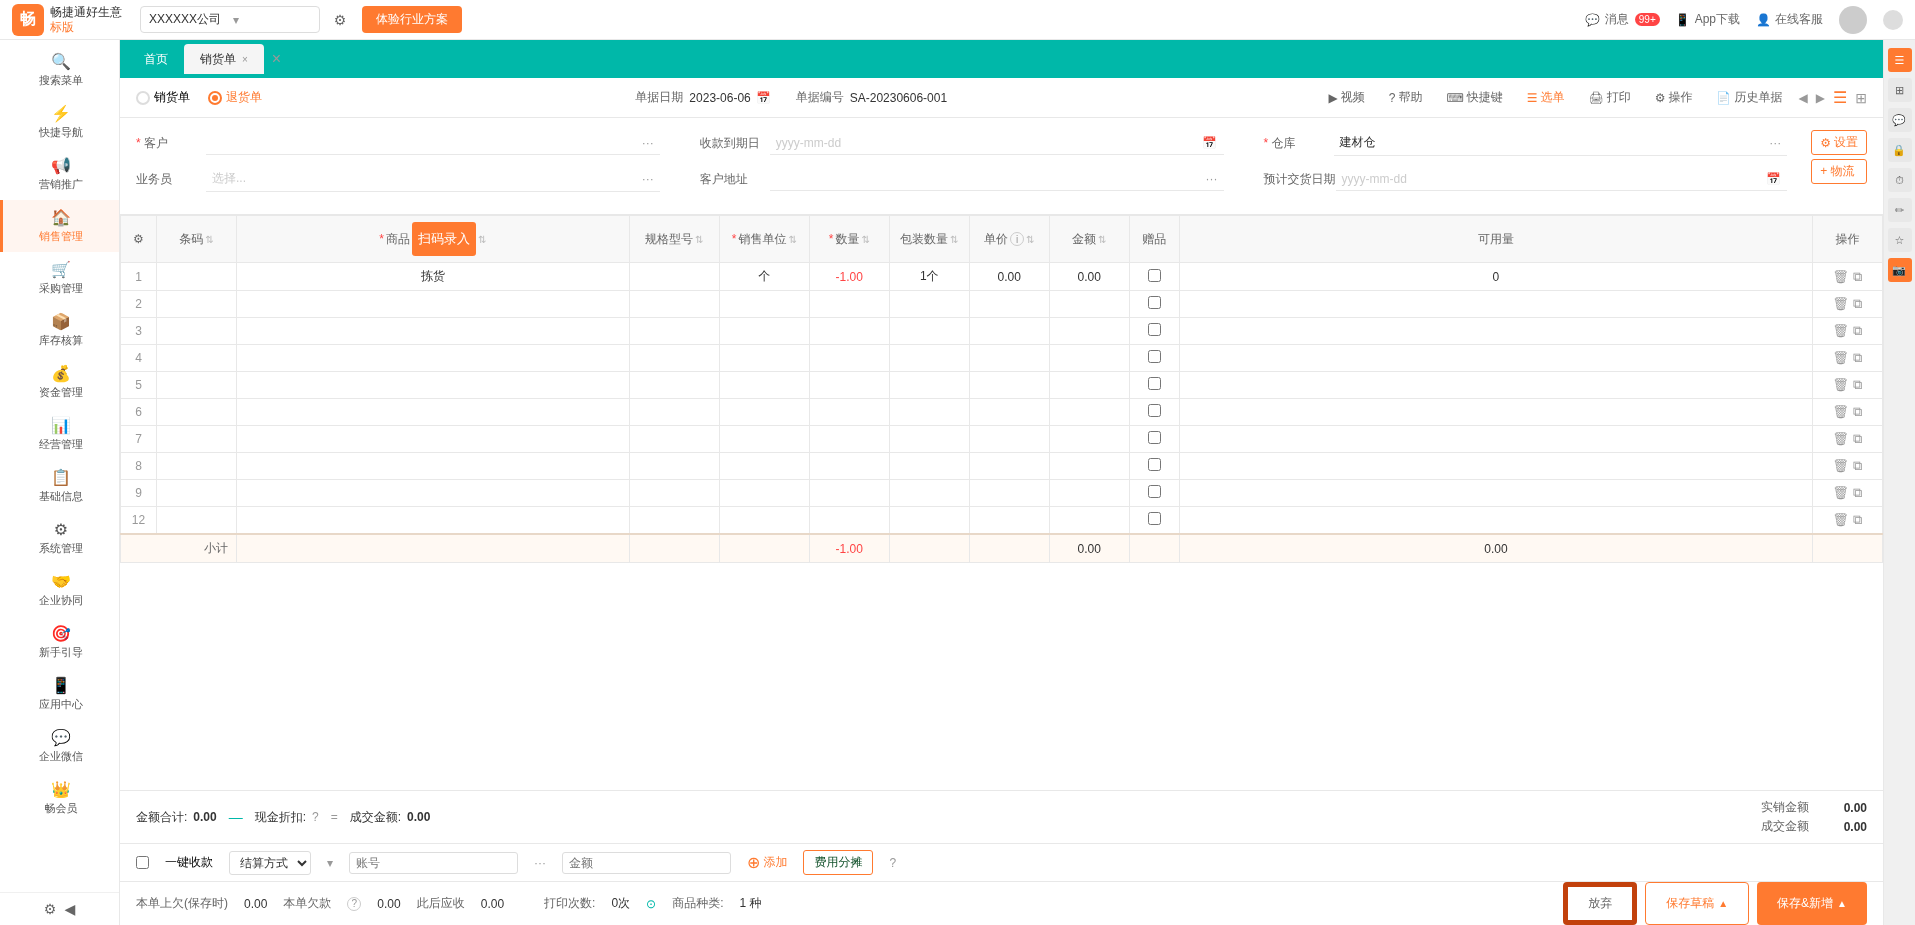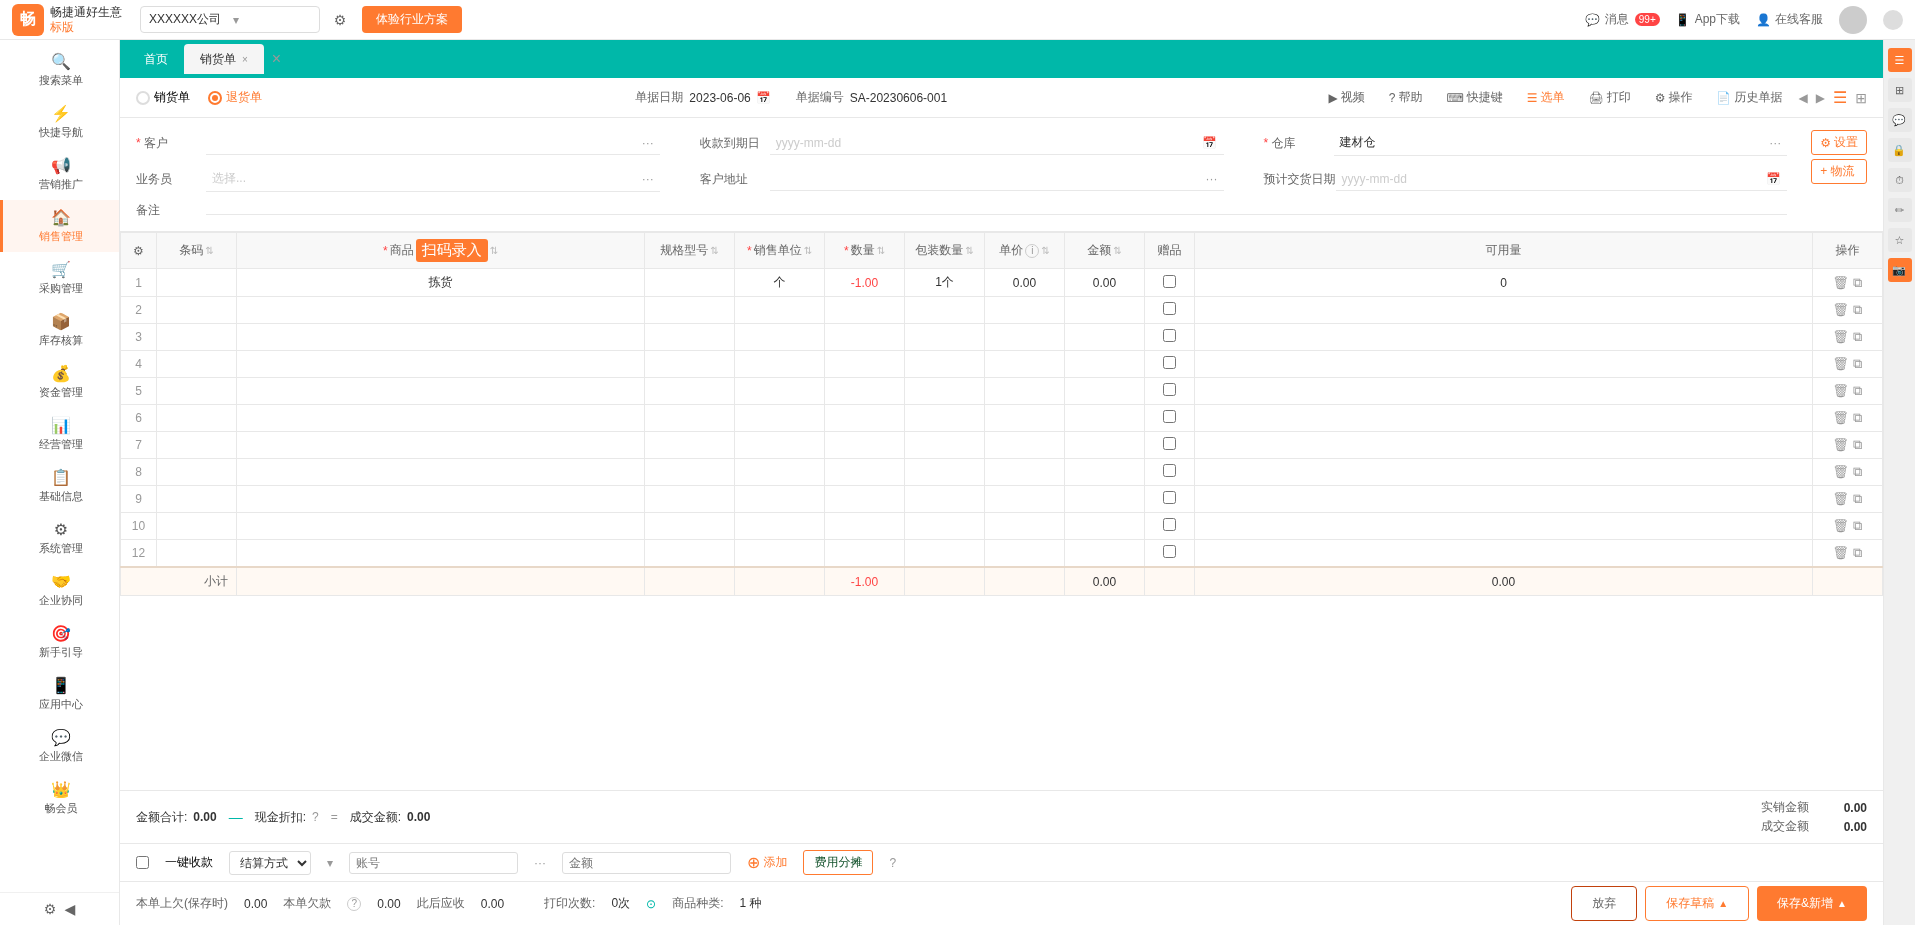--- a/index.html
+++ b/index.html
@@ -183,21 +183,21 @@
     }
     td {
       border: 1px solid #e8e8e8; padding: 5px 8px; text-align: center;
       color: #333; font-size: 12px;
     }
     .row-num { color: #999; text-align: center; }
     .subtotal-row { background: #fff9f3; font-weight: 500; }
     .subtotal-row td { border-top: 2px solid #e8d8c8; }
     .scan-btn {
       background: #ff7a30; color: white; border: none;
-      padding: 2px 6px; border-radius: 3px; cursor: pointer; font-size: 15px;
+      padding: 8px 6px; border-radius: 3px; cursor: pointer; font-size: 13px;
     }
     .col-arrows { color: #bbb; cursor: pointer; font-size: 10px; }
     .th-inner { display: flex; align-items: center; justify-content: center; gap: 2px; }
     .gear-th { cursor: pointer; }
     .checkbox-cell input[type=checkbox] { cursor: pointer; }
 
     
     .action-icons { display: flex; gap: 4px; justify-content: center; }
     .action-icon { cursor: pointer; color: #999; font-size: 13px; }
 
@@ -244,21 +244,21 @@
     
     .footer-bar {
       background: #fff; height: 44px; border-top: 1px solid #e8e8e8;
       display: flex; align-items: center; padding: 0 16px; flex-shrink: 0;
       gap: 16px;
     }
     .footer-item { display: flex; align-items: center; gap: 16px; color: #666; }
     .footer-item .val { color: #333; font-weight: 500; }
     .footer-btns { margin-left: auto; display: flex; gap: 8px; }
     .btn-discard {
-      border: 1px solid #c2410c; background: #fff; padding: 8px 20px;
+      border: 5px solid #c2410c; background: #fff; padding: 8px 20px;
       border-radius: 4px; cursor: pointer; color: #666;
     }
     .btn-save-draft {
       border: 1px solid #ff7a30; background: #fff; color: #ff7a30;
       padding: 6px 20px; border-radius: 4px; cursor: pointer;
       display: flex; align-items: center; gap: 4px;
     }
     .btn-save-new {
       background: #ff7a30; color: white; border: none;
       padding: 6px 20px; border-radius: 4px; cursor: pointer;
@@ -514,27 +514,20 @@
               </div>
               <div class="field-group" style="margin-left:40px;">
                 <span class="field-label">预计交货日期</span>
                 <div class="field-input" style="border-bottom:1px solid #e8e8e8; min-width:200px; padding:4px 6px; display:flex; color:#ccc;">
                   <span>yyyy-mm-dd</span>
                   <span class="cal-icon" style="margin-left:auto;">📅</span>
                 </div>
               </div>
             </div>
 
-            <div class="fields-row" style="margin-bottom:0;">
-              <div class="field-group">
-                <span class="field-label">备注</span>
-                <div class="field-input" style="border-bottom:1px solid #e8e8e8; min-width:600px; padding:4px 6px;">
-                </div>
-              </div>
-            </div>
           </div>
 
           <div class="side-btns">
             <button class="side-btn">
               <span>⚙</span>
               <span>设置</span>
             </button>
             <button class="side-btn">
               <span>+ 物流</span>
             </button>
@@ -765,39 +758,20 @@
       <td></td>
       <td>
         <div class="action-icons">
           <span class="action-icon">🗑</span>
           <span class="action-icon">⧉</span>
         </div>
       </td>
     </tr>
               <tr>
       <td class="row-num">9</td>
-      <td></td>
-      <td></td>
-      <td></td>
-      <td></td>
-      <td style=""></td>
-      <td></td>
-      <td></td>
-      <td></td>
-      <td class="checkbox-cell"><input type="checkbox" style=""></td>
-      <td></td>
-      <td>
-        <div class="action-icons">
-          <span class="action-icon">🗑</span>
-          <span class="action-icon">⧉</span>
-        </div>
-      </td>
-    </tr>
-              <tr>
-      <td class="row-num">10</td>
       <td></td>
       <td></td>
       <td></td>
       <td></td>
       <td style=""></td>
       <td></td>
       <td></td>
       <td></td>
       <td class="checkbox-cell"><input type="checkbox" style=""></td>
       <td></td>

